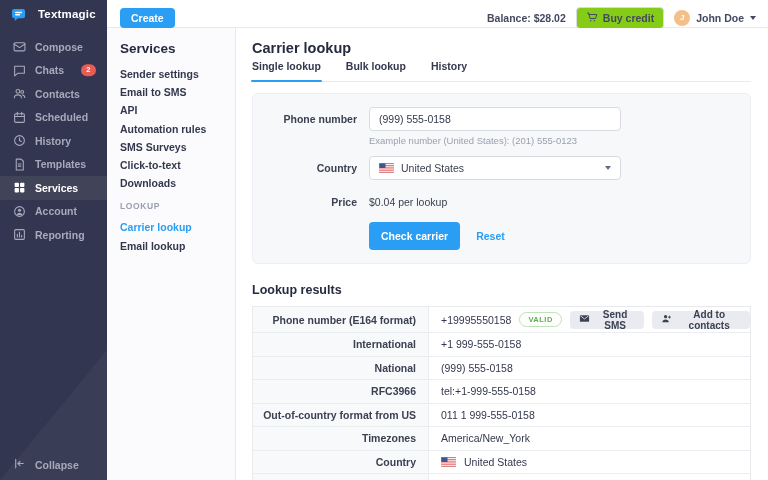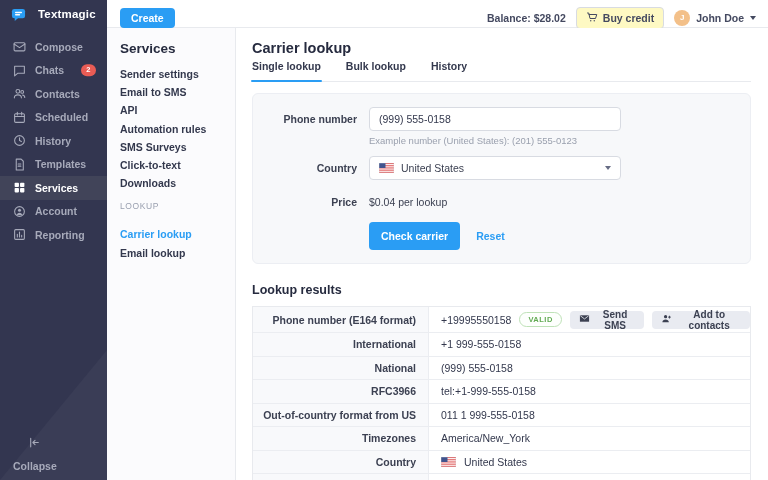--- a/index.html
+++ b/index.html
@@ -34,38 +34,38 @@
   .nav-item.active { background:#414459; color:#fff; }
   .nav-item .icon, .subicon { display:inline-flex; }
   .nav-item .icon svg { width:13px; height:13px; display:block; }
   .badge {
     position:absolute; right:11px; top:50%; transform:translateY(-50%);
     background:#e95c55; color:#fff; font-size:7.5px; font-weight:bold;
     border-radius:8px; padding:2px 5.5px; line-height:1;
   }
   .collapse-row {
     position:absolute; bottom:8px; left:13px; display:flex; align-items:center; gap:9px;
-    font-weight:600; font-size:10.5px; color:#a7aaba; cursor:pointer;flex-direction:column;
+    font-weight:600; font-size:10.5px; color:#a7aaba; cursor:pointer;
   }
   .collapse-row svg { width:13px; height:13px; }
 
   
   .right { flex:1; display:flex; flex-direction:column; min-width:0; }
   .topbar {
     height:28px; flex-shrink:0; background:#fff; border-bottom:1px solid #e8eaee;
     display:flex; align-items:center; padding:8px 12px 0 13px;
   }
   .btn-create {
     background:#2a9df4; color:#fff; border:none; border-radius:4px;
     font-family:inherit; font-weight:bold; font-size:10.5px; padding:4px 11px; cursor:pointer;
   }
   .topbar-right { margin-left:auto; display:flex; align-items:center; gap:10px; }
   .balance { font-weight:bold; color:#444960; }
   .btn-buy {
-    display:flex; align-items:center; gap:5px; background:#fef9c3; color:#444960;
+    display:flex; align-items:center; gap:5px; background:#84cc16; color:#444960;
     border:1px solid #d8dbe2; border-radius:4px; padding:3px 9px;
     font-family:inherit; font-weight:bold; font-size:10.5px; cursor:pointer;
   }
   .btn-buy svg { width:12px; height:12px; }
   .user { display:flex; align-items:center; gap:6px; font-weight:bold; color:#444960; cursor:pointer; }
   .avatar {
     width:16px; height:16px; border-radius:50%; background:#f3c089; color:#fff;
     display:flex; align-items:center; justify-content:center; font-size:8px; font-weight:bold;
   }
   .caret { width:0; height:0; border-left:3.5px solid transparent; border-right:3.5px solid transparent; border-top:4px solid #444960; }
@@ -73,21 +73,21 @@
   .body-row { flex:1; display:flex; min-height:0; }
 
   
   .subnav {
     width:129px; flex-shrink:0; background:#fbfbfd; border-right:1px solid #e8eaee;
     padding:13px 8px 0 13px;
   }
   .subnav-title { font-size:13.5px; font-weight:bold; color:#262b3f; margin-bottom:9px; }
   .subnav-item { height:18.2px; display:flex; align-items:center; font-weight:600; font-size:10.5px; color:#33384d; cursor:pointer; }
   .subnav-item.active { color:#2a9df4; }
-  .section-label { font-size:8.5px; font-weight:normal; letter-spacing:0.6px; color:#9aa0b0; margin:9px 0 14px; }
+  .section-label { font-size:8.5px; font-weight:bold; letter-spacing:0.6px; color:#9aa0b0; margin:9px 0 7px; }
 
   
   .main { flex:1; background:#fff; padding:12px 17px 0 16px; overflow:hidden; min-width:0; }
   .page-title { font-size:14.5px; font-weight:bold; color:#262b3f; }
   .tabs { display:flex; gap:25px; margin-top:4px; border-bottom:1px solid #e8eaee; }
   .tab { font-weight:bold; font-size:10.5px; color:#33384d; padding-bottom:9px; position:relative; cursor:pointer; }
   .tab.active::after { content:""; position:absolute; left:-1px; right:-1px; bottom:-1px; height:2px; background:#2a9df4; border-radius:1px; }
 
   .form-card { margin-top:11px; background:#f7f8fa; border:1px solid #eceef3; border-radius:6px; padding:13px 0 13px 0; }
   .form-row { display:flex; align-items:center; }

